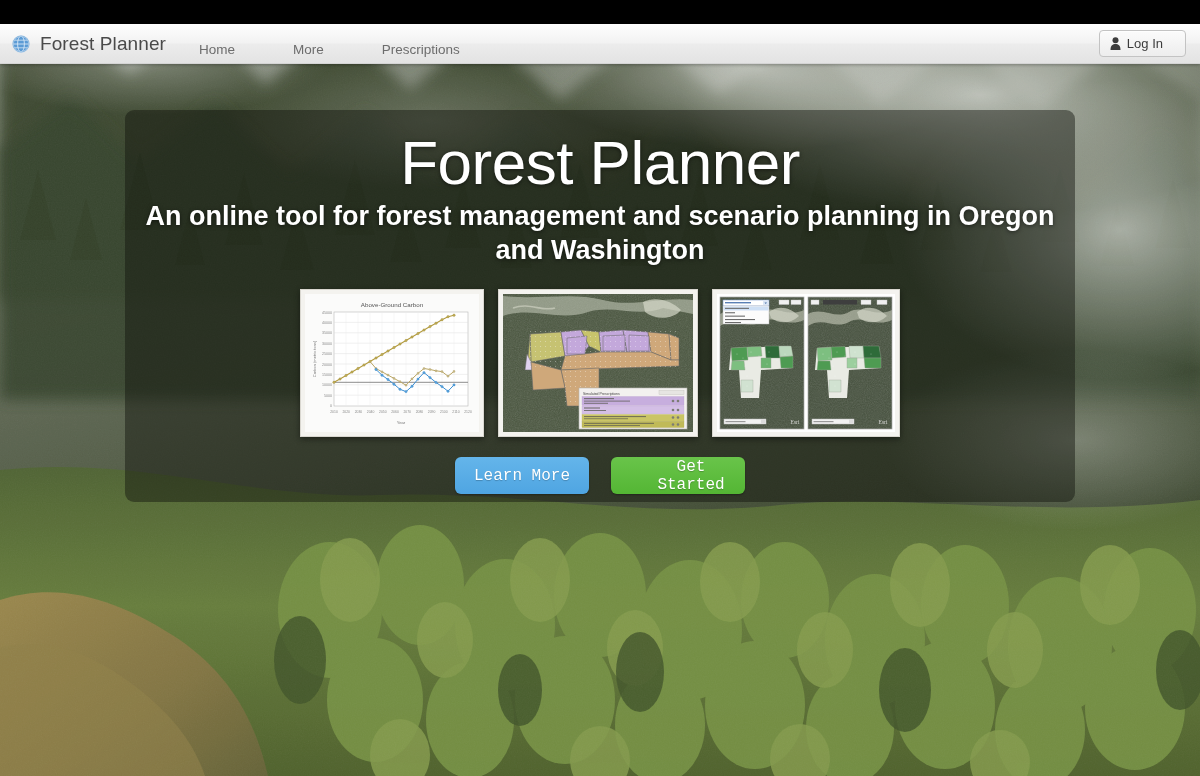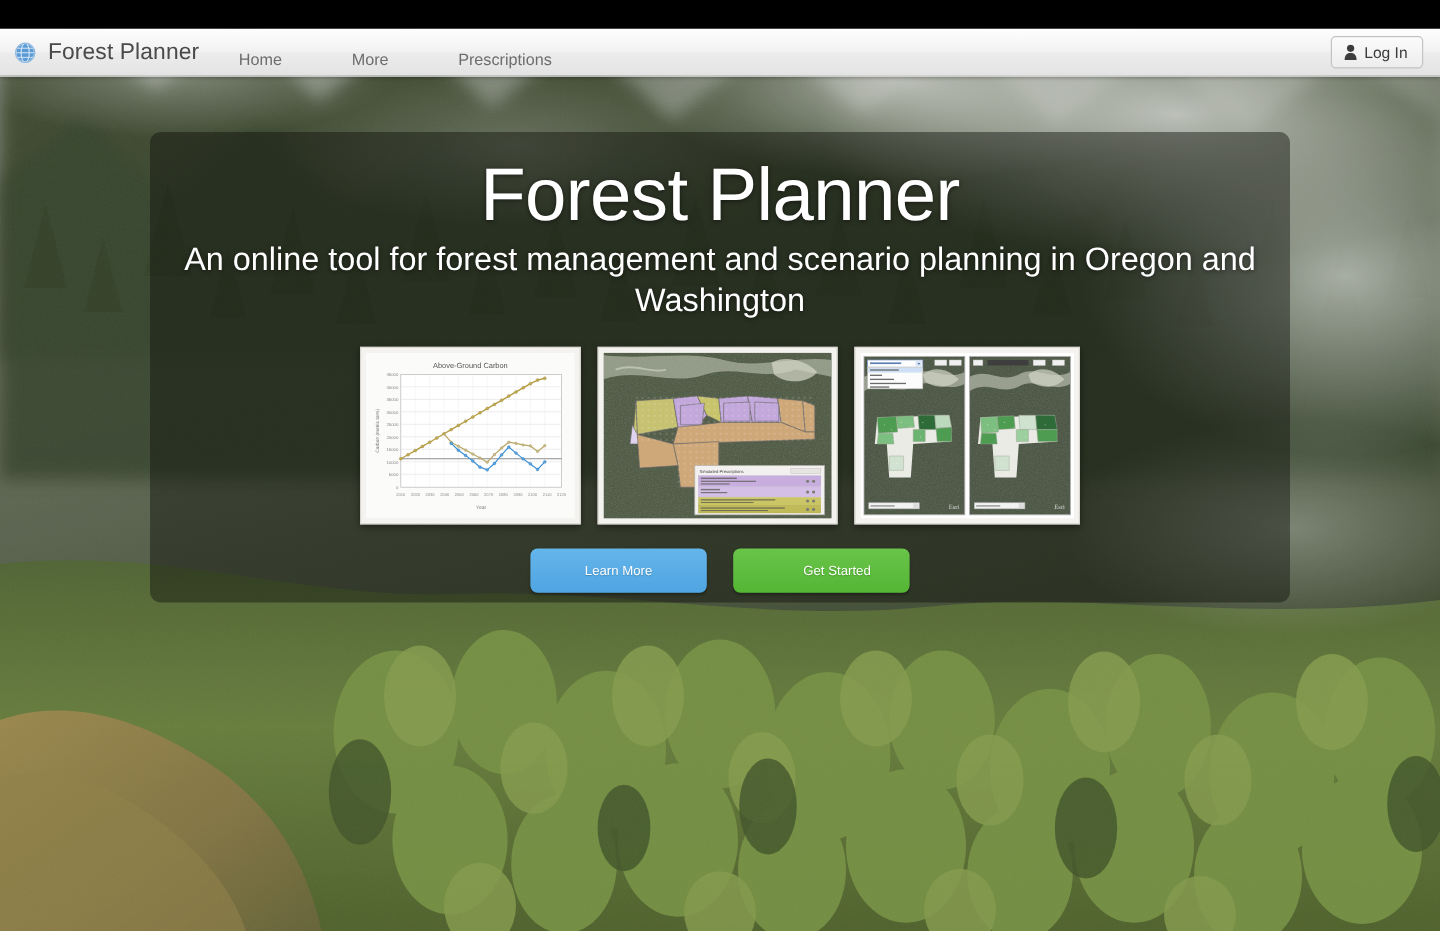--- a/index.html
+++ b/index.html
@@ -76,21 +76,21 @@
   .nav-right {
     margin-left: auto;
     margin-right: 14px;
     display: flex; align-items: center;
   }
   .login-btn {
     display: inline-flex; align-items: center; gap: 6px;
     background: linear-gradient(to bottom, #fbfbfb 0%, #ededed 100%);
     border: 1px solid #c3c3c3;
     border-radius: 4px;
-    padding: 5px 12px 5px 10px;
+    padding: 5px 22px 5px 10px;
     font-size: 13px;
     color: #3c3c3c;
     cursor: pointer;
     box-shadow: 0 1px 0 rgba(255,255,255,0.8) inset;
   }
   .user-glyph { width: 11px; height: 13px; display:block; }
 
   
   .hero-panel {
     position: absolute;
@@ -108,21 +108,21 @@
     font-weight: normal;
     color: #ffffff;
     line-height: 1.12;
     text-shadow: 0 1px 4px rgba(0,0,0,0.55);
     letter-spacing: -0.5px;
   }
   .hero-sub {
     margin: 2px auto 0 auto;
     width: 920px;
     font-size: 27px;
-    font-weight: normal;
+    font-weight: bold;
     color: #ffffff;
     line-height: 1.26;
     text-shadow: 0 1px 4px rgba(0,0,0,0.55);
   }
 
   
   .thumbs {
     margin-top: 22px;
     display: flex;
     justify-content: center;
@@ -144,26 +144,26 @@
   
   .cta-row {
     margin-top: 20px;
     display: flex;
     justify-content: center;
     gap: 22px;
   }
   .btn {
     border: none;
     border-radius: 6px;
-    font-size: 11px;
+    font-size: 16px;
     color: #ffffff;
-    width: 147px;
+    width: 134px;
     height: 37px;
     cursor: pointer;
-    font-family: Liberation Sans, sans-serif;
+    font-family: Liberation Mono, monospace;
     text-shadow: 0 1px 1px rgba(0,0,0,0.22);
     box-shadow: 0 1px 2px rgba(0,0,0,0.3);
   }
   .btn-learn { background: linear-gradient(to bottom, #64b5ea 0%, #4fa5e2 100%); }
   .btn-start { background: linear-gradient(to bottom, #69c44a 0%, #54b634 100%); padding-left: 32px; }
 </style>
 </head>
 <body>
 
 <div id="page">

